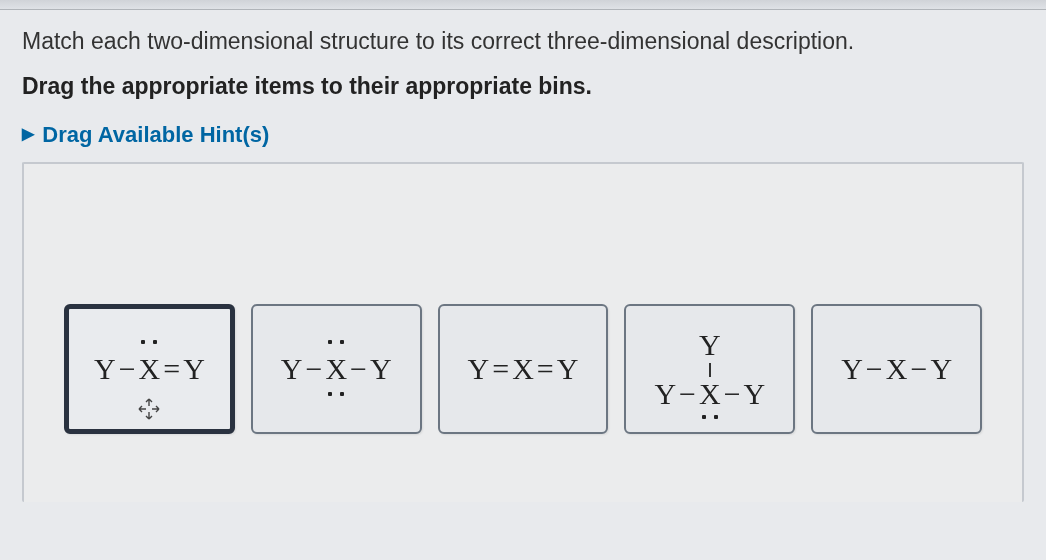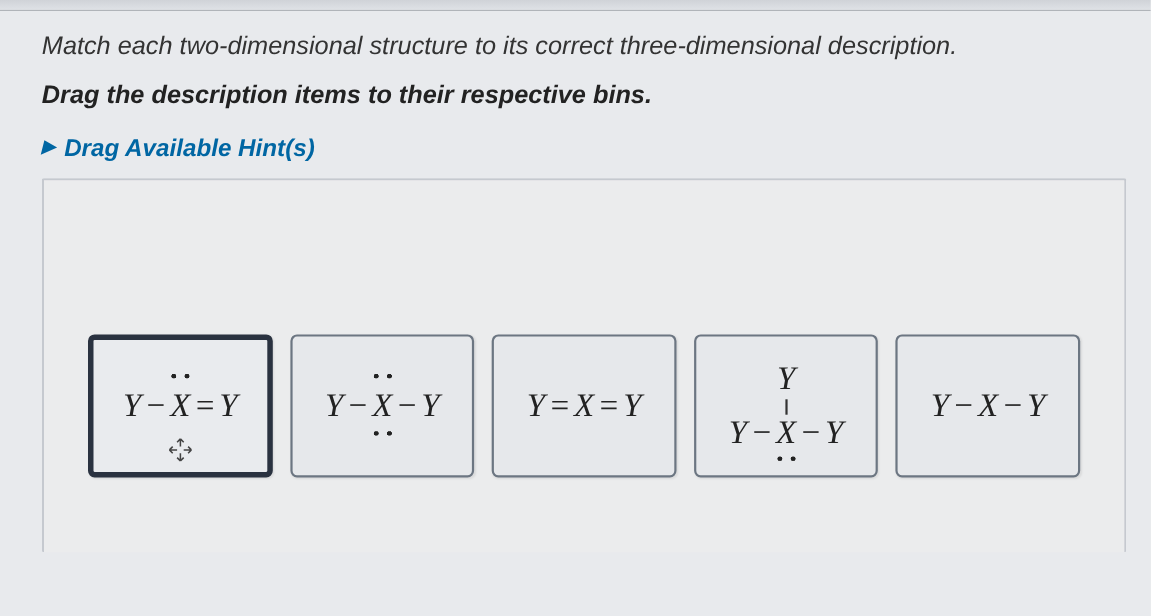--- a/index.html
+++ b/index.html
@@ -12,23 +12,22 @@
       overflow: hidden;
     }
     .top-border {
       position: absolute;
       top: 0; left: 0; right: 0;
       height: 10px;
       border-bottom: 1px solid #b0b4b9;
       background: linear-gradient(#d0d3d8, #dfe2e6);
     }
     .content {
-      padding: 28px 22px 0 38px;
-      position: relative;
-      font-style: italic;
+      padding: 28px 22px 0 22px;
+      position: relative;
     }
     .line1 {
       font-size: 23px;
       color: #333;
       margin-bottom: 18px;
     }
     .line2 {
       font-size: 23px;
       color: #222;
       font-weight: bold;
@@ -153,21 +152,21 @@
     }
     .move-icon svg { display: block; }
   </style>
 </head>
 <body>
 
 <div class="top-border"></div>
 
 <div class="content">
   <p class="line1">Match each two-dimensional structure to its correct three-dimensional description.</p>
-  <p class="line2">Drag the description items to their respective bins.</p>
+  <p class="line2">Drag the appropriate items to their appropriate bins.</p>
 
   <div class="hint-row">
     <span class="tri">▶</span>
     <span>Drag Available Hint(s)</span>
   </div>
 
   <div class="panel">
     <div class="tiles">
 
       <div class="tile selected">

